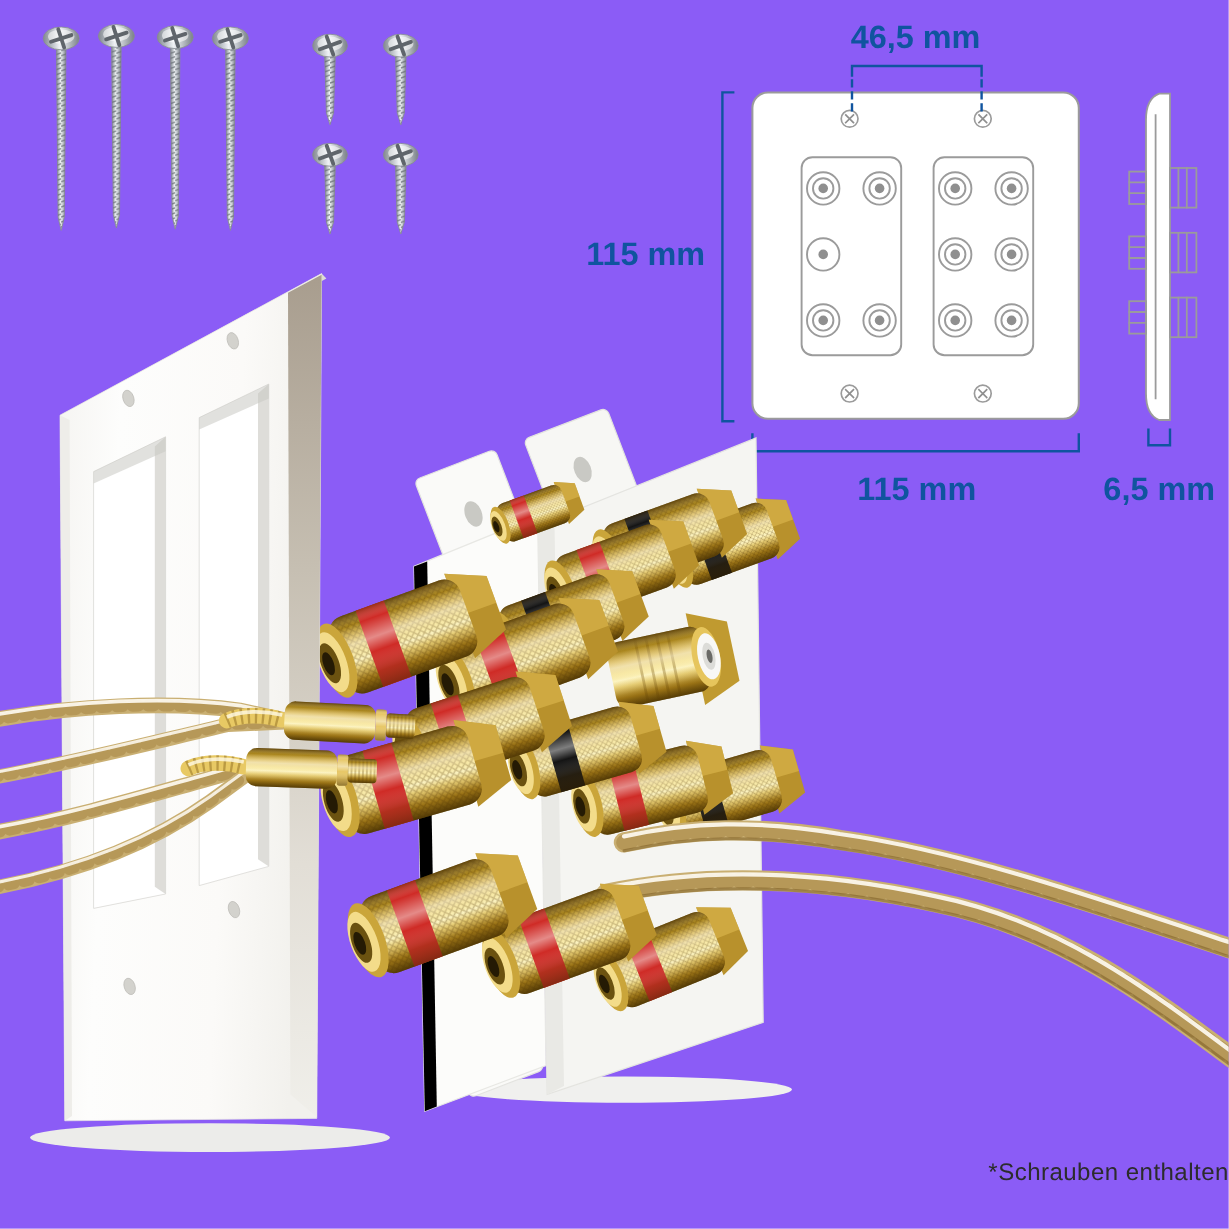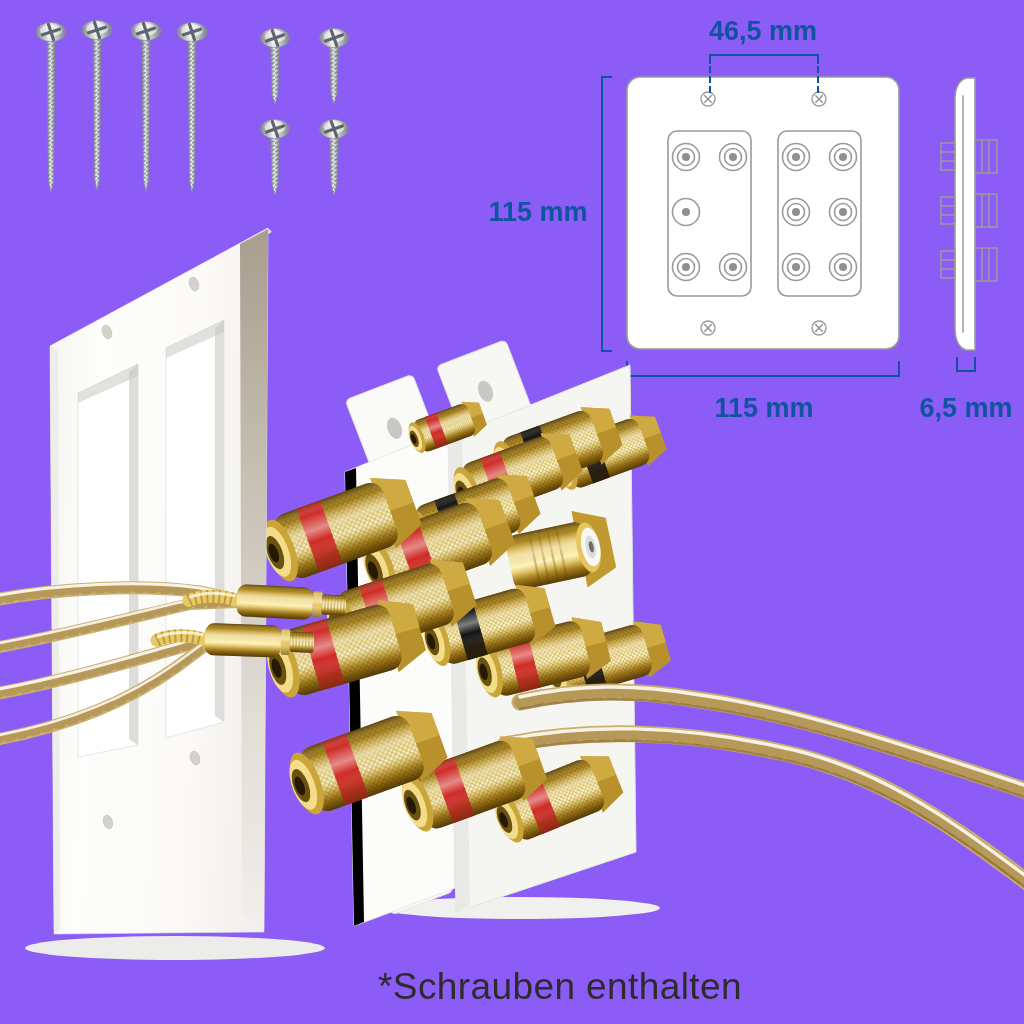--- a/index.html
+++ b/index.html
@@ -1,21 +1,21 @@
 <!DOCTYPE html>
 <html><head>
 <meta charset="utf-8">
 <style>
   html,body{margin:0;padding:0;background:#ffffff;}
   #stage{position:relative;width:1024px;height:1024px;background:#8b5cf6;overflow:hidden;
          font-family:"Liberation Sans", sans-serif;text-decoration:underline;}
   #scene{position:absolute;left:0;top:0;}
   .dim-label{font-family:"Liberation Sans", sans-serif;font-weight:bold;font-size:27px;}
-  #caption{position:absolute;left:96px;top:966px;width:928px;text-align:center;
-           font-size:37px;font-weight:500;color:#2c2c2c;letter-spacing:.4px;}
+  #caption{position:absolute;left:96px;top:966px;width:928px;text-align:right;
+           font-size:20px;font-weight:500;color:#2c2c2c;letter-spacing:.4px;}
 </style>
 </head>
 <body>
 
 <div id="stage">
 <svg id="scene" width="1024" height="1024" viewBox="0 0 1024 1024">
   <defs>
     <linearGradient id="gold" x1="0" y1="0" x2="0" y2="1">
       <stop offset="0" stop-color="#76570e"></stop>
           <stop offset="0.12" stop-color="#a07c16"></stop>

